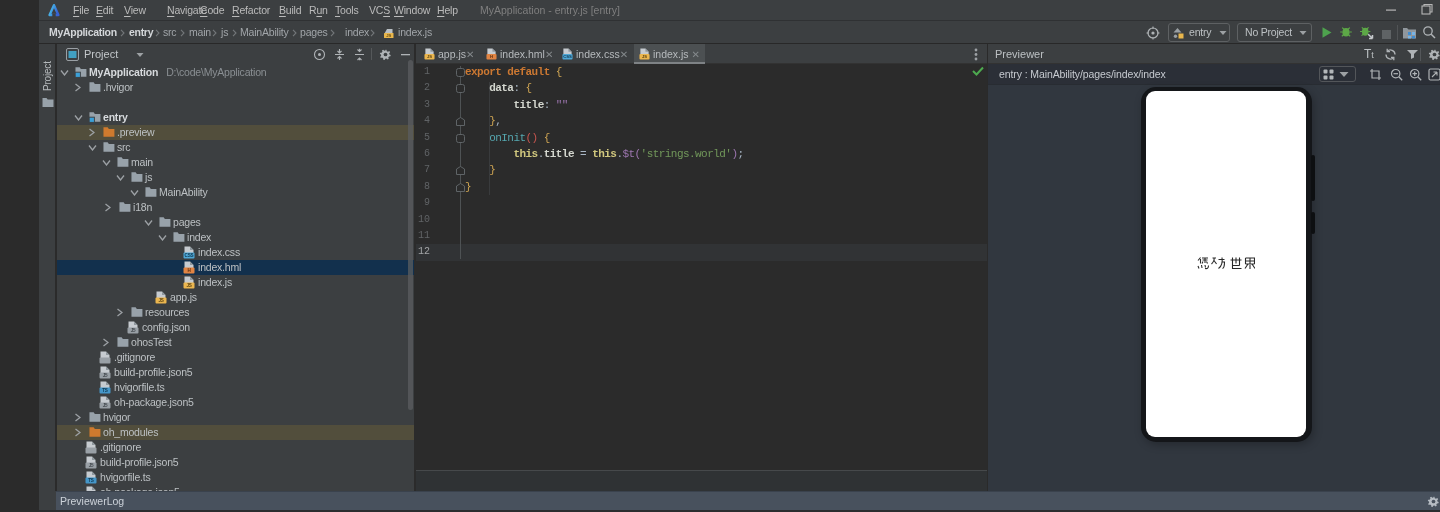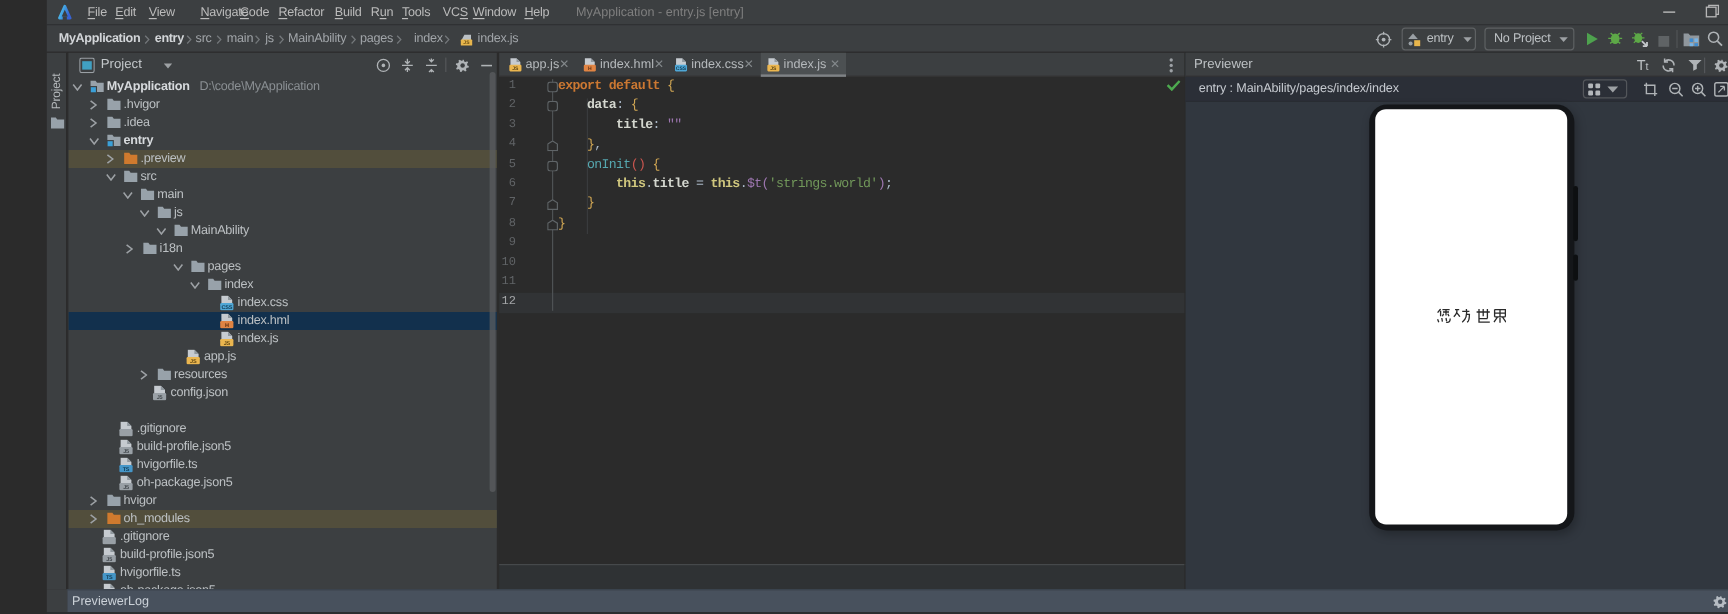--- a/index.html
+++ b/index.html
@@ -261,218 +261,218 @@
               <path d="M1.5 1 L6 4.5 L1.5 8" fill="none" stroke="#9da1a5" stroke-width="1.3"></path>
             </svg>
           </span>
           <span class="ic">
             <svg width="13" height="12" viewBox="0 0 14 12">
               <path d="M0.5 1 h4.5 l1.3 1.7 h6 v8.3 h-11.8z" fill="#98a2aa"></path>
             </svg>
           </span>
           <span class="nm">.hvigor</span>
         </div>
-<div class="trow" style="top:50.5px;padding-left:17px">
+<div class="trow" style="top:65.5px;padding-left:17px">
+          <span class="chev">
+            <svg width="9" height="7" viewBox="0 0 9 7">
+              <path d="M1 1.5 L4.5 6 L8 1.5" fill="none" stroke="#9da1a5" stroke-width="1.3"></path>
+            </svg>
+          </span>
+          <span class="ic">
+            <svg width="13" height="12" viewBox="0 0 14 12">
+              <path d="M0.5 1 h4.5 l1.3 1.7 h6 v8.3 h-11.8z" fill="#98a2aa"></path>
+              <rect x="0.2" y="6.2" width="5.6" height="5.6" fill="#3ba0d8" stroke="#3c3f41" stroke-width="1"></rect>
+            </svg>
+          </span>
+          <span class="nm bold">entry</span>
+        </div>
+<div class="trow olive" style="top:80.5px;padding-left:31px">
           <span class="chev">
             <svg width="7" height="9" viewBox="0 0 7 9">
               <path d="M1.5 1 L6 4.5 L1.5 8" fill="none" stroke="#9da1a5" stroke-width="1.3"></path>
             </svg>
           </span>
           <span class="ic">
             <svg width="13" height="12" viewBox="0 0 14 12">
-              <path d="M0.5 1 h4.5 l1.3 1.7 h6 v8.3 h-11.8z" fill="#98a2aa"></path>
-            </svg>
-          </span>
-          <span class="nm">.idea</span>
-        </div>
-<div class="trow" style="top:65.5px;padding-left:17px">
+              <path d="M0.5 1 h4.5 l1.3 1.7 h6 v8.3 h-11.8z" fill="#cf7a2e"></path>
+            </svg>
+          </span>
+          <span class="nm">.preview</span>
+        </div>
+<div class="trow" style="top:95.5px;padding-left:31px">
           <span class="chev">
             <svg width="9" height="7" viewBox="0 0 9 7">
               <path d="M1 1.5 L4.5 6 L8 1.5" fill="none" stroke="#9da1a5" stroke-width="1.3"></path>
             </svg>
           </span>
           <span class="ic">
             <svg width="13" height="12" viewBox="0 0 14 12">
               <path d="M0.5 1 h4.5 l1.3 1.7 h6 v8.3 h-11.8z" fill="#98a2aa"></path>
-              <rect x="0.2" y="6.2" width="5.6" height="5.6" fill="#3ba0d8" stroke="#3c3f41" stroke-width="1"></rect>
-            </svg>
-          </span>
-          <span class="nm bold">entry</span>
-        </div>
-<div class="trow olive" style="top:80.5px;padding-left:31px">
+            </svg>
+          </span>
+          <span class="nm">src</span>
+        </div>
+<div class="trow" style="top:110.5px;padding-left:45px">
+          <span class="chev">
+            <svg width="9" height="7" viewBox="0 0 9 7">
+              <path d="M1 1.5 L4.5 6 L8 1.5" fill="none" stroke="#9da1a5" stroke-width="1.3"></path>
+            </svg>
+          </span>
+          <span class="ic">
+            <svg width="13" height="12" viewBox="0 0 14 12">
+              <path d="M0.5 1 h4.5 l1.3 1.7 h6 v8.3 h-11.8z" fill="#98a2aa"></path>
+            </svg>
+          </span>
+          <span class="nm">main</span>
+        </div>
+<div class="trow" style="top:125.5px;padding-left:59px">
+          <span class="chev">
+            <svg width="9" height="7" viewBox="0 0 9 7">
+              <path d="M1 1.5 L4.5 6 L8 1.5" fill="none" stroke="#9da1a5" stroke-width="1.3"></path>
+            </svg>
+          </span>
+          <span class="ic">
+            <svg width="13" height="12" viewBox="0 0 14 12">
+              <path d="M0.5 1 h4.5 l1.3 1.7 h6 v8.3 h-11.8z" fill="#98a2aa"></path>
+            </svg>
+          </span>
+          <span class="nm">js</span>
+        </div>
+<div class="trow" style="top:140.5px;padding-left:73px">
+          <span class="chev">
+            <svg width="9" height="7" viewBox="0 0 9 7">
+              <path d="M1 1.5 L4.5 6 L8 1.5" fill="none" stroke="#9da1a5" stroke-width="1.3"></path>
+            </svg>
+          </span>
+          <span class="ic">
+            <svg width="13" height="12" viewBox="0 0 14 12">
+              <path d="M0.5 1 h4.5 l1.3 1.7 h6 v8.3 h-11.8z" fill="#98a2aa"></path>
+            </svg>
+          </span>
+          <span class="nm">MainAbility</span>
+        </div>
+<div class="trow" style="top:155.5px;padding-left:47px">
           <span class="chev">
             <svg width="7" height="9" viewBox="0 0 7 9">
               <path d="M1.5 1 L6 4.5 L1.5 8" fill="none" stroke="#9da1a5" stroke-width="1.3"></path>
             </svg>
           </span>
           <span class="ic">
             <svg width="13" height="12" viewBox="0 0 14 12">
-              <path d="M0.5 1 h4.5 l1.3 1.7 h6 v8.3 h-11.8z" fill="#cf7a2e"></path>
-            </svg>
-          </span>
-          <span class="nm">.preview</span>
-        </div>
-<div class="trow" style="top:95.5px;padding-left:31px">
+              <path d="M0.5 1 h4.5 l1.3 1.7 h6 v8.3 h-11.8z" fill="#98a2aa"></path>
+            </svg>
+          </span>
+          <span class="nm">i18n</span>
+        </div>
+<div class="trow" style="top:170.5px;padding-left:87px">
           <span class="chev">
             <svg width="9" height="7" viewBox="0 0 9 7">
               <path d="M1 1.5 L4.5 6 L8 1.5" fill="none" stroke="#9da1a5" stroke-width="1.3"></path>
             </svg>
           </span>
           <span class="ic">
             <svg width="13" height="12" viewBox="0 0 14 12">
               <path d="M0.5 1 h4.5 l1.3 1.7 h6 v8.3 h-11.8z" fill="#98a2aa"></path>
             </svg>
           </span>
-          <span class="nm">src</span>
-        </div>
-<div class="trow" style="top:110.5px;padding-left:45px">
+          <span class="nm">pages</span>
+        </div>
+<div class="trow" style="top:185.5px;padding-left:101px">
           <span class="chev">
             <svg width="9" height="7" viewBox="0 0 9 7">
               <path d="M1 1.5 L4.5 6 L8 1.5" fill="none" stroke="#9da1a5" stroke-width="1.3"></path>
             </svg>
           </span>
           <span class="ic">
             <svg width="13" height="12" viewBox="0 0 14 12">
               <path d="M0.5 1 h4.5 l1.3 1.7 h6 v8.3 h-11.8z" fill="#98a2aa"></path>
             </svg>
           </span>
-          <span class="nm">main</span>
-        </div>
-<div class="trow" style="top:125.5px;padding-left:59px">
-          <span class="chev">
-            <svg width="9" height="7" viewBox="0 0 9 7">
-              <path d="M1 1.5 L4.5 6 L8 1.5" fill="none" stroke="#9da1a5" stroke-width="1.3"></path>
-            </svg>
-          </span>
-          <span class="ic">
-            <svg width="13" height="12" viewBox="0 0 14 12">
-              <path d="M0.5 1 h4.5 l1.3 1.7 h6 v8.3 h-11.8z" fill="#98a2aa"></path>
-            </svg>
-          </span>
-          <span class="nm">js</span>
-        </div>
-<div class="trow" style="top:140.5px;padding-left:73px">
-          <span class="chev">
-            <svg width="9" height="7" viewBox="0 0 9 7">
-              <path d="M1 1.5 L4.5 6 L8 1.5" fill="none" stroke="#9da1a5" stroke-width="1.3"></path>
-            </svg>
-          </span>
-          <span class="ic">
-            <svg width="13" height="12" viewBox="0 0 14 12">
-              <path d="M0.5 1 h4.5 l1.3 1.7 h6 v8.3 h-11.8z" fill="#98a2aa"></path>
-            </svg>
-          </span>
-          <span class="nm">MainAbility</span>
-        </div>
-<div class="trow" style="top:155.5px;padding-left:47px">
+          <span class="nm">index</span>
+        </div>
+<div class="trow" style="top:200.5px;padding-left:125px">
+          <span class="ic" style="flex-basis:13px;width:13px;margin-right:3px">
+            <svg width="12" height="13" viewBox="0 0 12 13">
+              <path d="M1.5 0.5 h5.5 l3.5 3.5 v4 h-9z" fill="#c6cbd0"></path>
+              <path d="M7 0.5 l3.5 3.5 h-3.5z" fill="#8f979d"></path>
+              <rect x="0.5" y="6.5" width="11" height="6" rx="1" fill="#4fa7d6"></rect>
+              <text x="6" y="11.4" font-size="4.6" font-weight="bold" fill="#0e3952" text-anchor="middle">CSS</text>
+            </svg>
+          </span>
+          <span class="nm">index.css</span>
+        </div>
+<div class="trow navy" style="top:215.5px;padding-left:125px">
+          <span class="ic" style="flex-basis:13px;width:13px;margin-right:3px">
+            <svg width="12" height="13" viewBox="0 0 12 13">
+              <path d="M1.5 0.5 h5.5 l3.5 3.5 v4 h-9z" fill="#c6cbd0"></path>
+              <path d="M7 0.5 l3.5 3.5 h-3.5z" fill="#8f979d"></path>
+              <rect x="0.5" y="6.5" width="11" height="6" rx="1" fill="#e08443"></rect>
+              <text x="6" y="11.4" font-size="4.6" font-weight="bold" fill="#5b2d0d" text-anchor="middle">H</text>
+            </svg>
+          </span>
+          <span class="nm">index.hml</span>
+        </div>
+<div class="trow" style="top:230.5px;padding-left:125px">
+          <span class="ic" style="flex-basis:13px;width:13px;margin-right:3px">
+            <svg width="12" height="13" viewBox="0 0 12 13">
+              <path d="M1.5 0.5 h5.5 l3.5 3.5 v4 h-9z" fill="#c6cbd0"></path>
+              <path d="M7 0.5 l3.5 3.5 h-3.5z" fill="#8f979d"></path>
+              <rect x="0.5" y="6.5" width="11" height="6" rx="1" fill="#ebb64f"></rect>
+              <text x="6" y="11.4" font-size="4.6" font-weight="bold" fill="#5d4411" text-anchor="middle">JS</text>
+            </svg>
+          </span>
+          <span class="nm">index.js</span>
+        </div>
+<div class="trow" style="top:245.5px;padding-left:97px">
+          <span class="ic" style="flex-basis:13px;width:13px;margin-right:3px">
+            <svg width="12" height="13" viewBox="0 0 12 13">
+              <path d="M1.5 0.5 h5.5 l3.5 3.5 v4 h-9z" fill="#c6cbd0"></path>
+              <path d="M7 0.5 l3.5 3.5 h-3.5z" fill="#8f979d"></path>
+              <rect x="0.5" y="6.5" width="11" height="6" rx="1" fill="#ebb64f"></rect>
+              <text x="6" y="11.4" font-size="4.6" font-weight="bold" fill="#5d4411" text-anchor="middle">JS</text>
+            </svg>
+          </span>
+          <span class="nm">app.js</span>
+        </div>
+<div class="trow" style="top:260.5px;padding-left:59px">
           <span class="chev">
             <svg width="7" height="9" viewBox="0 0 7 9">
               <path d="M1.5 1 L6 4.5 L1.5 8" fill="none" stroke="#9da1a5" stroke-width="1.3"></path>
             </svg>
           </span>
           <span class="ic">
             <svg width="13" height="12" viewBox="0 0 14 12">
               <path d="M0.5 1 h4.5 l1.3 1.7 h6 v8.3 h-11.8z" fill="#98a2aa"></path>
             </svg>
           </span>
-          <span class="nm">i18n</span>
-        </div>
-<div class="trow" style="top:170.5px;padding-left:87px">
-          <span class="chev">
-            <svg width="9" height="7" viewBox="0 0 9 7">
-              <path d="M1 1.5 L4.5 6 L8 1.5" fill="none" stroke="#9da1a5" stroke-width="1.3"></path>
-            </svg>
-          </span>
-          <span class="ic">
-            <svg width="13" height="12" viewBox="0 0 14 12">
-              <path d="M0.5 1 h4.5 l1.3 1.7 h6 v8.3 h-11.8z" fill="#98a2aa"></path>
-            </svg>
-          </span>
-          <span class="nm">pages</span>
-        </div>
-<div class="trow" style="top:185.5px;padding-left:101px">
-          <span class="chev">
-            <svg width="9" height="7" viewBox="0 0 9 7">
-              <path d="M1 1.5 L4.5 6 L8 1.5" fill="none" stroke="#9da1a5" stroke-width="1.3"></path>
-            </svg>
-          </span>
-          <span class="ic">
-            <svg width="13" height="12" viewBox="0 0 14 12">
-              <path d="M0.5 1 h4.5 l1.3 1.7 h6 v8.3 h-11.8z" fill="#98a2aa"></path>
-            </svg>
-          </span>
-          <span class="nm">index</span>
-        </div>
-<div class="trow" style="top:200.5px;padding-left:125px">
-          <span class="ic" style="flex-basis:13px;width:13px;margin-right:3px">
-            <svg width="12" height="13" viewBox="0 0 12 13">
-              <path d="M1.5 0.5 h5.5 l3.5 3.5 v4 h-9z" fill="#c6cbd0"></path>
-              <path d="M7 0.5 l3.5 3.5 h-3.5z" fill="#8f979d"></path>
-              <rect x="0.5" y="6.5" width="11" height="6" rx="1" fill="#4fa7d6"></rect>
-              <text x="6" y="11.4" font-size="4.6" font-weight="bold" fill="#0e3952" text-anchor="middle">CSS</text>
-            </svg>
-          </span>
-          <span class="nm">index.css</span>
-        </div>
-<div class="trow navy" style="top:215.5px;padding-left:125px">
-          <span class="ic" style="flex-basis:13px;width:13px;margin-right:3px">
-            <svg width="12" height="13" viewBox="0 0 12 13">
-              <path d="M1.5 0.5 h5.5 l3.5 3.5 v4 h-9z" fill="#c6cbd0"></path>
-              <path d="M7 0.5 l3.5 3.5 h-3.5z" fill="#8f979d"></path>
-              <rect x="0.5" y="6.5" width="11" height="6" rx="1" fill="#e08443"></rect>
-              <text x="6" y="11.4" font-size="4.6" font-weight="bold" fill="#5b2d0d" text-anchor="middle">H</text>
-            </svg>
-          </span>
-          <span class="nm">index.hml</span>
-        </div>
-<div class="trow" style="top:230.5px;padding-left:125px">
-          <span class="ic" style="flex-basis:13px;width:13px;margin-right:3px">
-            <svg width="12" height="13" viewBox="0 0 12 13">
-              <path d="M1.5 0.5 h5.5 l3.5 3.5 v4 h-9z" fill="#c6cbd0"></path>
-              <path d="M7 0.5 l3.5 3.5 h-3.5z" fill="#8f979d"></path>
-              <rect x="0.5" y="6.5" width="11" height="6" rx="1" fill="#ebb64f"></rect>
-              <text x="6" y="11.4" font-size="4.6" font-weight="bold" fill="#5d4411" text-anchor="middle">JS</text>
-            </svg>
-          </span>
-          <span class="nm">index.js</span>
-        </div>
-<div class="trow" style="top:245.5px;padding-left:97px">
-          <span class="ic" style="flex-basis:13px;width:13px;margin-right:3px">
-            <svg width="12" height="13" viewBox="0 0 12 13">
-              <path d="M1.5 0.5 h5.5 l3.5 3.5 v4 h-9z" fill="#c6cbd0"></path>
-              <path d="M7 0.5 l3.5 3.5 h-3.5z" fill="#8f979d"></path>
-              <rect x="0.5" y="6.5" width="11" height="6" rx="1" fill="#ebb64f"></rect>
-              <text x="6" y="11.4" font-size="4.6" font-weight="bold" fill="#5d4411" text-anchor="middle">JS</text>
-            </svg>
-          </span>
-          <span class="nm">app.js</span>
-        </div>
-<div class="trow" style="top:260.5px;padding-left:59px">
+          <span class="nm">resources</span>
+        </div>
+<div class="trow" style="top:275.5px;padding-left:69px">
+          <span class="ic" style="flex-basis:13px;width:13px;margin-right:3px">
+            <svg width="12" height="13" viewBox="0 0 12 13">
+              <path d="M1.5 0.5 h5.5 l3.5 3.5 v4 h-9z" fill="#c6cbd0"></path>
+              <path d="M7 0.5 l3.5 3.5 h-3.5z" fill="#8f979d"></path>
+              <rect x="0.5" y="6.5" width="11" height="6" rx="1" fill="#99a0a6"></rect>
+              <text x="6" y="11.4" font-size="4.6" font-weight="bold" fill="#40464b" text-anchor="middle">J5</text>
+            </svg>
+          </span>
+          <span class="nm">config.json</span>
+        </div>
+<div class="trow" style="top:290.5px;padding-left:45px">
           <span class="chev">
             <svg width="7" height="9" viewBox="0 0 7 9">
               <path d="M1.5 1 L6 4.5 L1.5 8" fill="none" stroke="#9da1a5" stroke-width="1.3"></path>
             </svg>
           </span>
           <span class="ic">
             <svg width="13" height="12" viewBox="0 0 14 12">
               <path d="M0.5 1 h4.5 l1.3 1.7 h6 v8.3 h-11.8z" fill="#98a2aa"></path>
             </svg>
           </span>
-          <span class="nm">resources</span>
-        </div>
-<div class="trow" style="top:275.5px;padding-left:69px">
-          <span class="ic" style="flex-basis:13px;width:13px;margin-right:3px">
-            <svg width="12" height="13" viewBox="0 0 12 13">
-              <path d="M1.5 0.5 h5.5 l3.5 3.5 v4 h-9z" fill="#c6cbd0"></path>
-              <path d="M7 0.5 l3.5 3.5 h-3.5z" fill="#8f979d"></path>
-              <rect x="0.5" y="6.5" width="11" height="6" rx="1" fill="#99a0a6"></rect>
-              <text x="6" y="11.4" font-size="4.6" font-weight="bold" fill="#40464b" text-anchor="middle">J5</text>
-            </svg>
-          </span>
-          <span class="nm">config.json</span>
+          <span class="nm">ohosTest</span>
         </div>
 <div class="trow" style="top:305.5px;padding-left:41px">
           <span class="ic" style="flex-basis:13px;width:13px;margin-right:3px">
             <svg width="12" height="13" viewBox="0 0 12 13">
               <path d="M1.5 0.5 h5.5 l3.5 3.5 v4 h-9z" fill="#c6cbd0"></path>
               <path d="M7 0.5 l3.5 3.5 h-3.5z" fill="#8f979d"></path>
               <rect x="0.5" y="6.5" width="11" height="6" rx="1" fill="#99a0a6"></rect>
             </svg>
           </span>
           <span class="nm">.gitignore</span>

